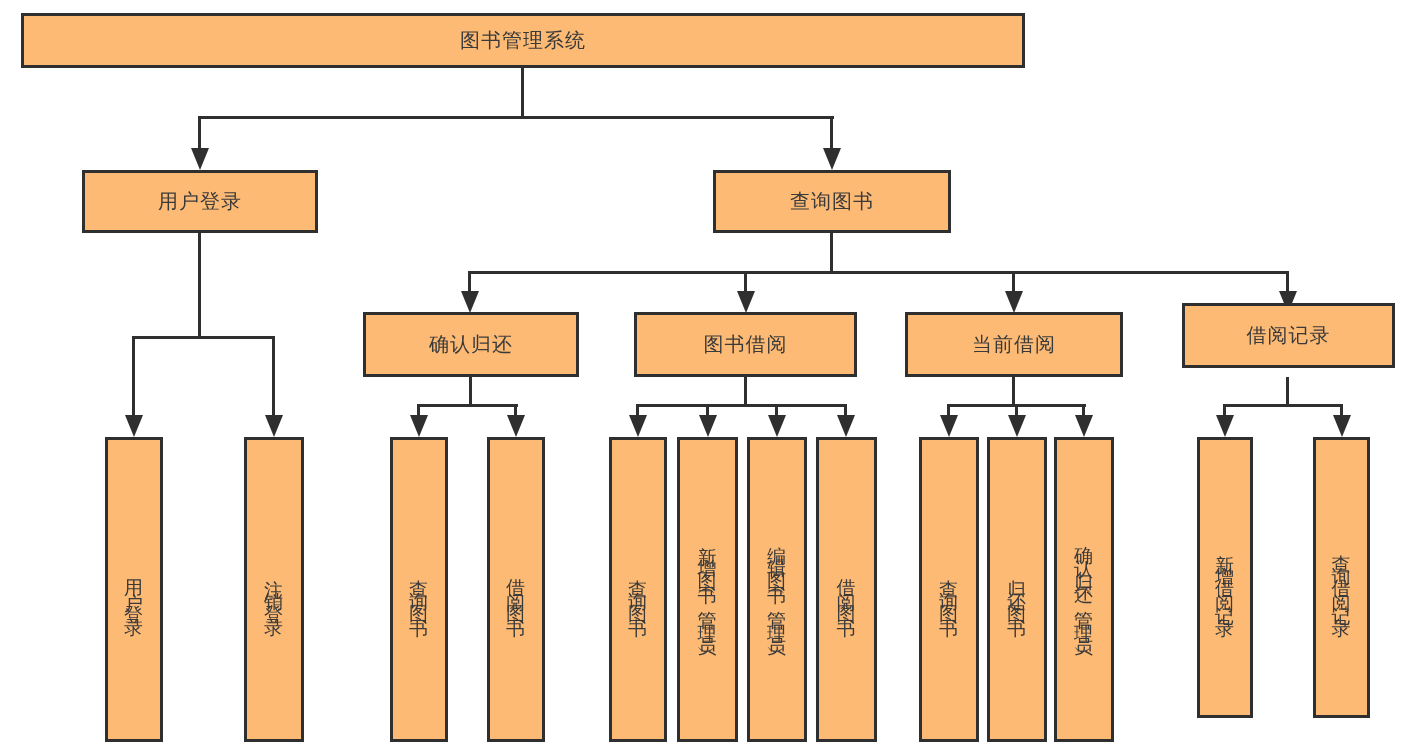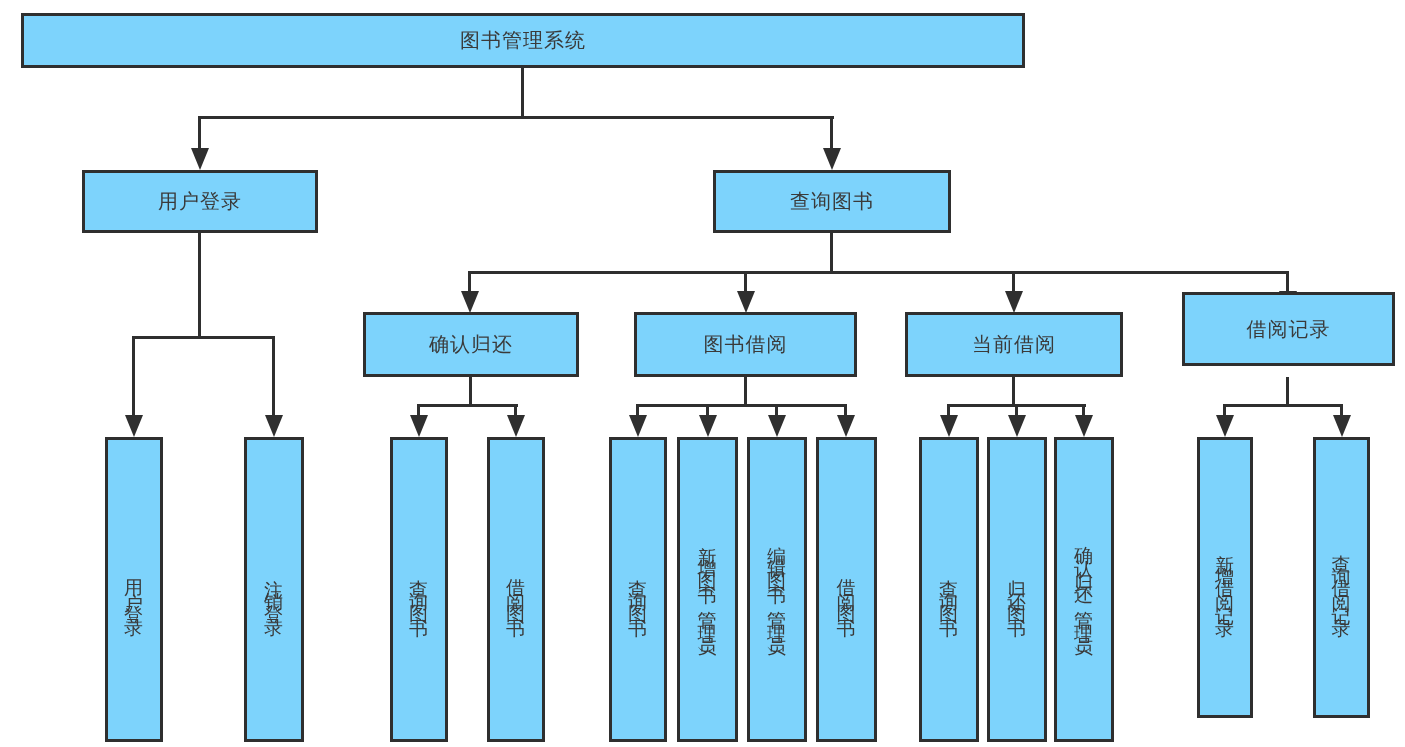--- a/index.html
+++ b/index.html
@@ -8,21 +8,21 @@
     background:#ffffff;
     position:relative;
     overflow:hidden;
     font-family:"Liberation Sans","DejaVu Sans",sans-serif;
   }
   .stage{position:absolute;left:0;top:0;width:1405px;height:747px;}
   .box{
     position:absolute;
     box-sizing:border-box;
     border:3px solid #2f2f2f;
-    background:#7dd3fc;
+    background:#fdba74;
     color:#3a3a3a;
     display:flex;
     align-items:center;
     justify-content:center;
   }
   .hbox{font-size:20px;letter-spacing:1px;}
   .vbox span{
     writing-mode:vertical-rl;
     font-size:19px;
     letter-spacing:13px;
@@ -79,21 +79,21 @@
   <div class="line" style="left:1012px;top:273px;width:3px;height:22px"></div>
   <div class="line" style="left:1286px;top:273px;width:3px;height:22px"></div>
   <div class="arrow" style="left:461px;top:291px"></div>
   <div class="arrow" style="left:737px;top:291px"></div>
   <div class="arrow" style="left:1005px;top:291px"></div>
   <div class="arrow" style="left:1279px;top:291px"></div>
 
   <div class="box hbox" style="left:363px;top:312px;width:216px;height:65px">确认归还</div>
   <div class="box hbox" style="left:634px;top:312px;width:223px;height:65px">图书借阅</div>
   <div class="box hbox" style="left:905px;top:312px;width:218px;height:65px">当前借阅</div>
-  <div class="box hbox" style="left:1182px;top:292px;width:213px;height:74px">借阅记录</div>
+  <div class="box hbox" style="left:1182px;top:303px;width:213px;height:65px">借阅记录</div>
 
   <div class="line" style="left:469px;top:377px;width:3px;height:30px"></div>
   <div class="line" style="left:417px;top:404px;width:101px;height:3px"></div>
   <div class="line" style="left:417px;top:406px;width:3px;height:13px"></div>
   <div class="line" style="left:514px;top:406px;width:3px;height:13px"></div>
   <div class="arrow" style="left:410px;top:415px"></div>
   <div class="arrow" style="left:507px;top:415px"></div>
 
   <div class="line" style="left:744px;top:377px;width:3px;height:30px"></div>
   <div class="line" style="left:636px;top:404px;width:211px;height:3px"></div>

